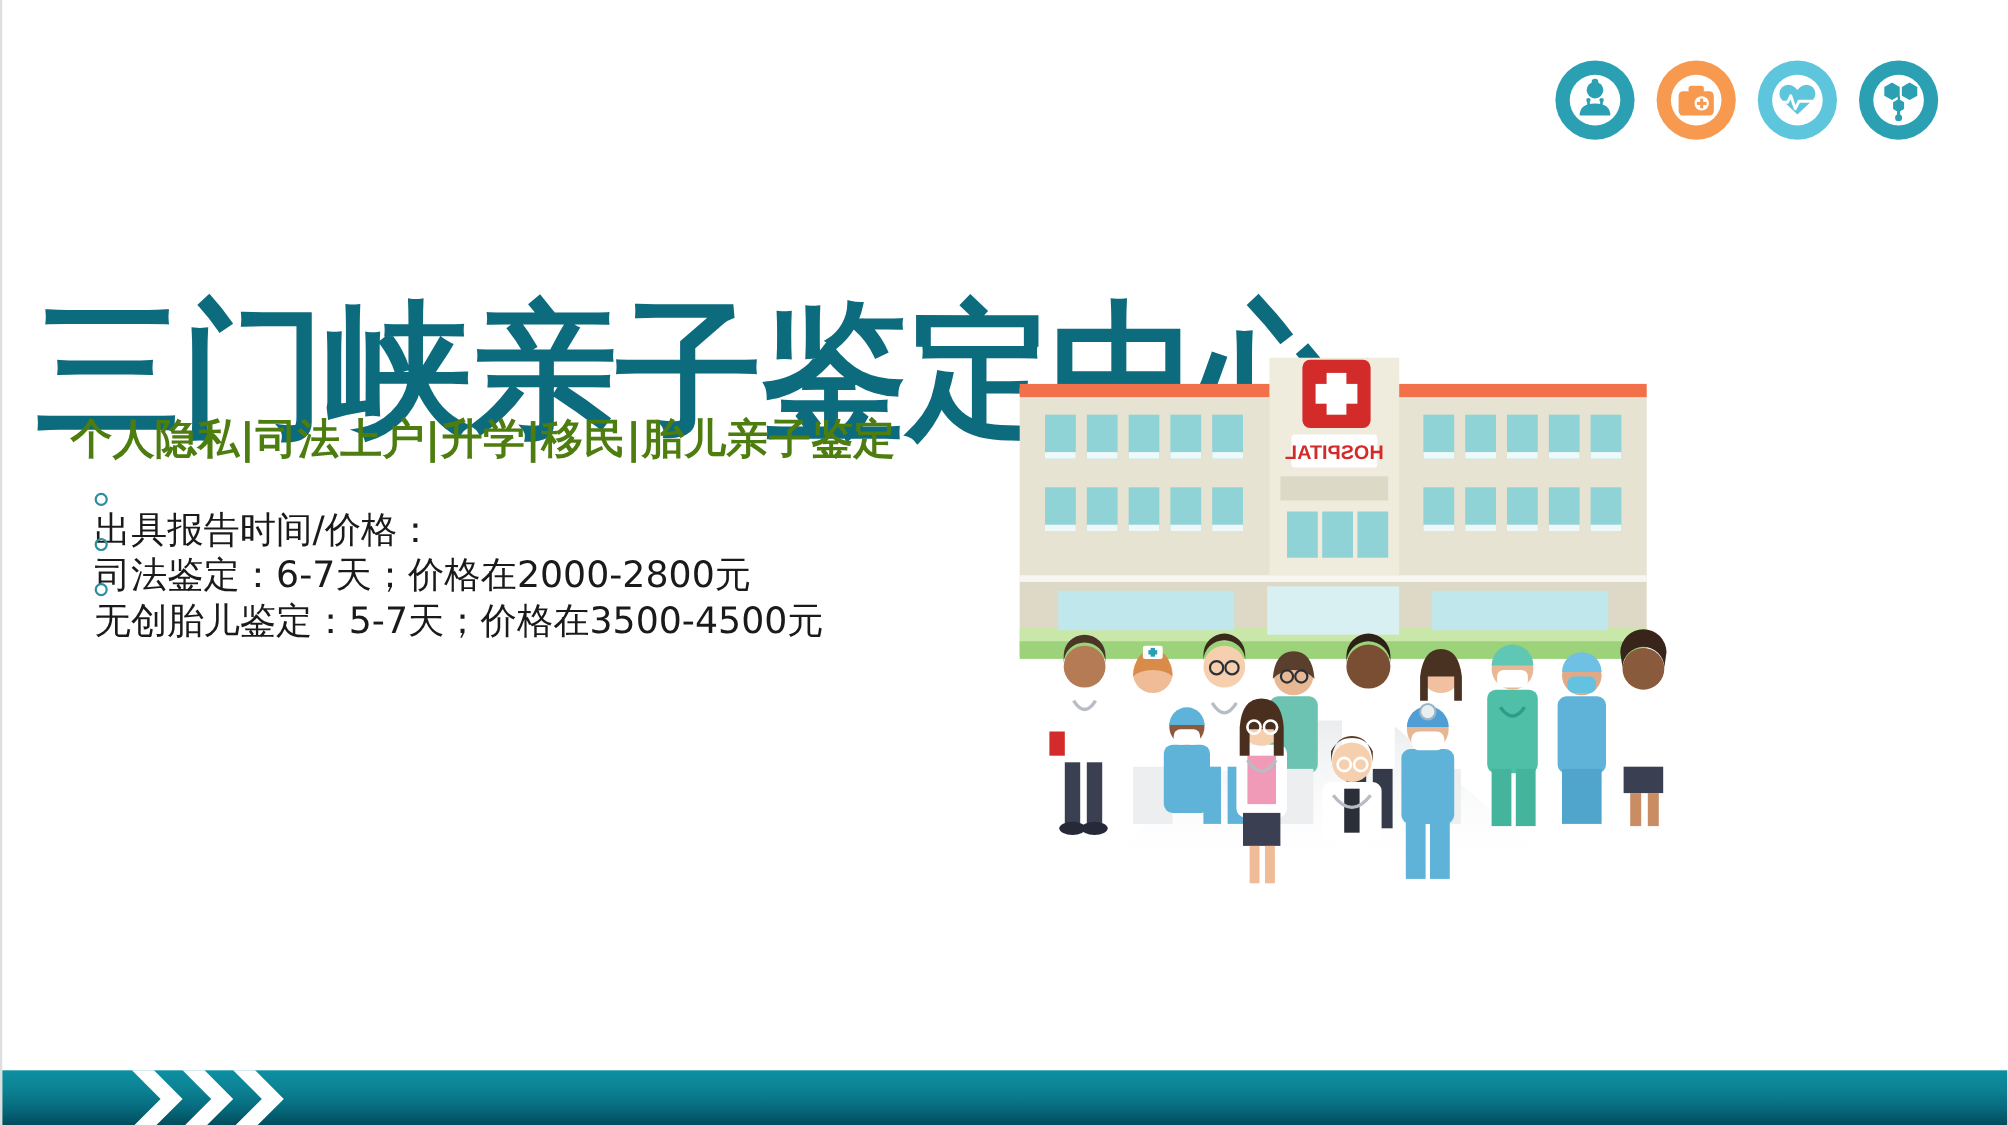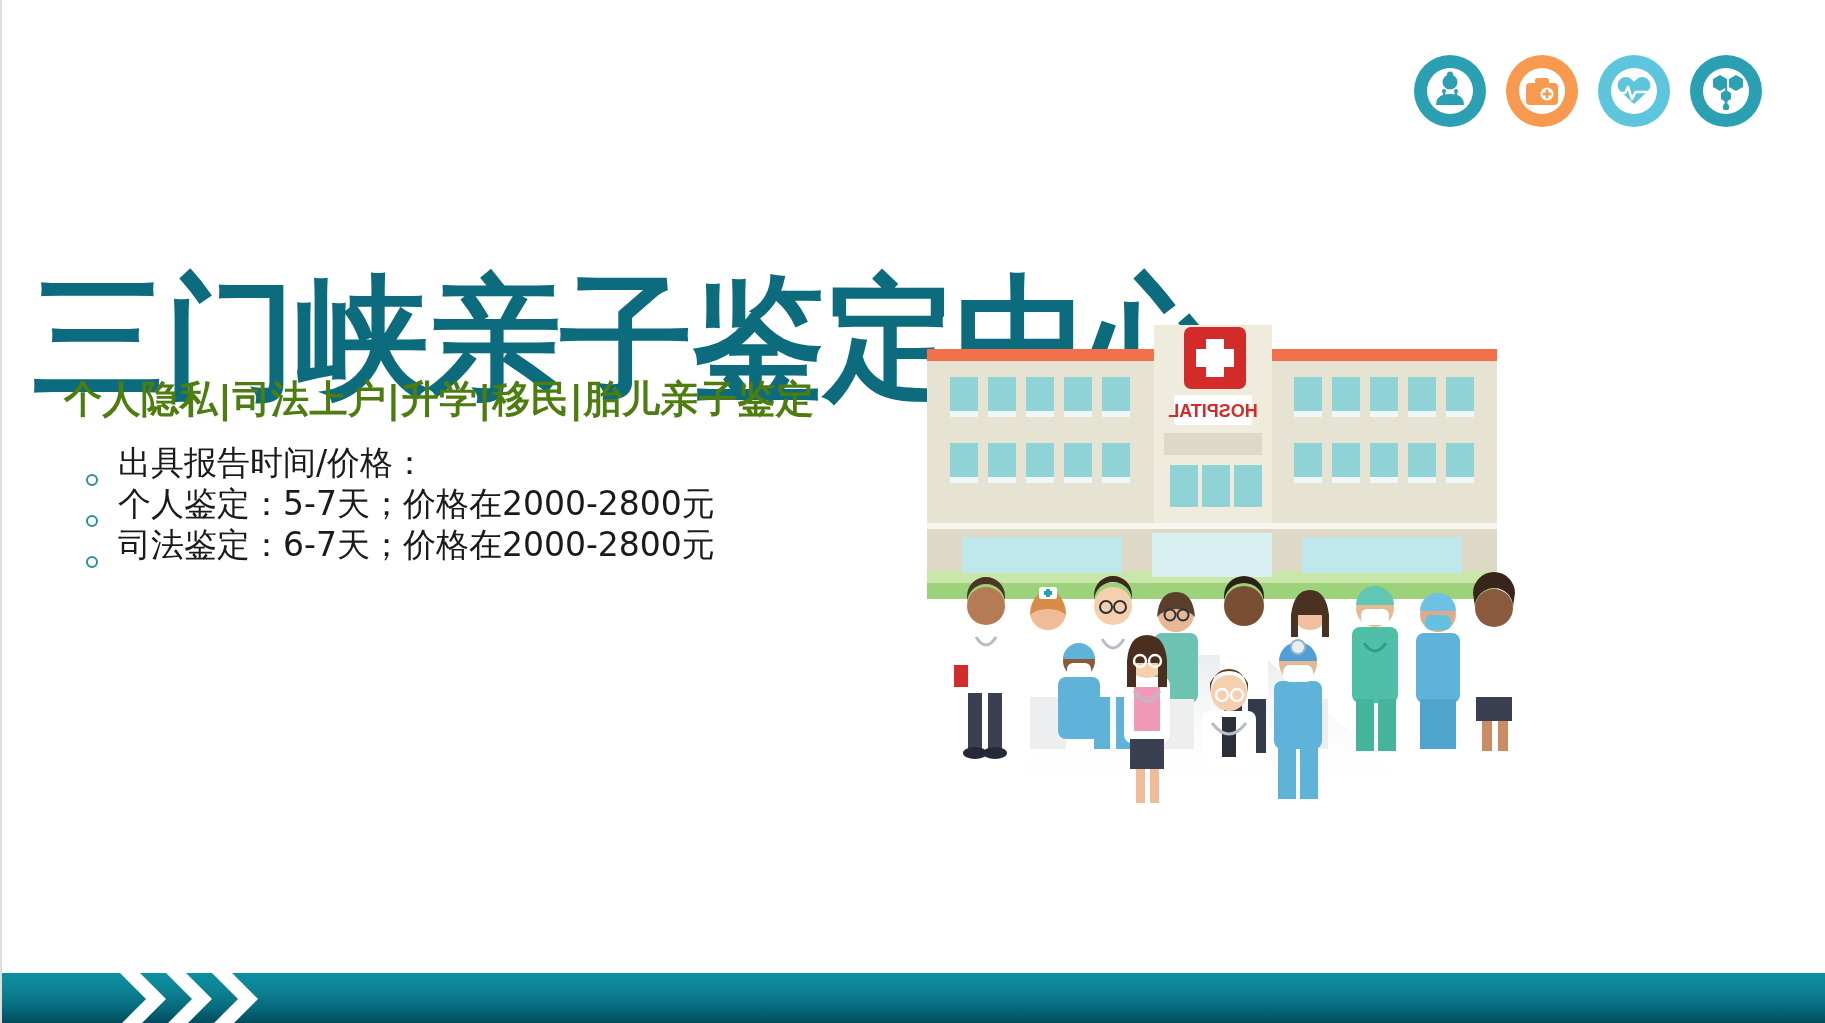--- a/index.html
+++ b/index.html
@@ -50,23 +50,24 @@
     letter-spacing:0.5px;
     font-family:"DejaVu Sans","Liberation Sans",sans-serif;
   }
 
   
   .bullets{
     position:absolute;left:84px;top:448px;
     list-style:none;margin:0;padding:0;
   }
   .bullet-item{
-    display:flex;align-items:flex-end;
+    display:flex;align-items:flex-start;
     height:38px;margin-bottom:3px;
     white-space:nowrap;
+    flex-direction:column;
   }
   .bullet-marker{
     width:12px;height:12px;border-radius:50%;
     border:2px solid #2a8f9e;background:transparent;
     margin-right:20px;flex:none;
     box-sizing:border-box;
   }
   .bullet-text{
     font-size:33px;color:#1a1a1a;
     font-family:"DejaVu Sans","Liberation Sans",sans-serif;
@@ -144,25 +145,25 @@
 
   <div class="subtitle">个人隐私|司法上户|升学|移民|胎儿亲子鉴定</div>
 
   <ul class="bullets">
     <li class="bullet-item">
       <span class="bullet-marker"></span>
       <span class="bullet-text">出具报告时间/价格：</span>
     </li>
     <li class="bullet-item">
       <span class="bullet-marker"></span>
-      <span class="bullet-text">个人鉴定：5-7天；价格在2000-2800元</span>
+      <span class="bullet-text">司法鉴定：6-7天；价格在2000-2800元</span>
     </li>
     <li class="bullet-item">
       <span class="bullet-marker"></span>
-      <span class="bullet-text">司法鉴定：6-7天；价格在2000-2800元</span>
+      <span class="bullet-text">无创胎儿鉴定：5-7天；价格在3500-4500元</span>
     </li>
   </ul>
 
   <div class="illustration">
     <svg width="620" height="480" viewBox="0 0 620 480">
       <defs>
         <linearGradient id="shadowGrad" x1="0" y1="0" x2="0" y2="1">
           <stop offset="0%" stop-color="#e9ebed" stop-opacity="0.95"></stop>
           <stop offset="100%" stop-color="#ffffff" stop-opacity="0"></stop>
         </linearGradient>

